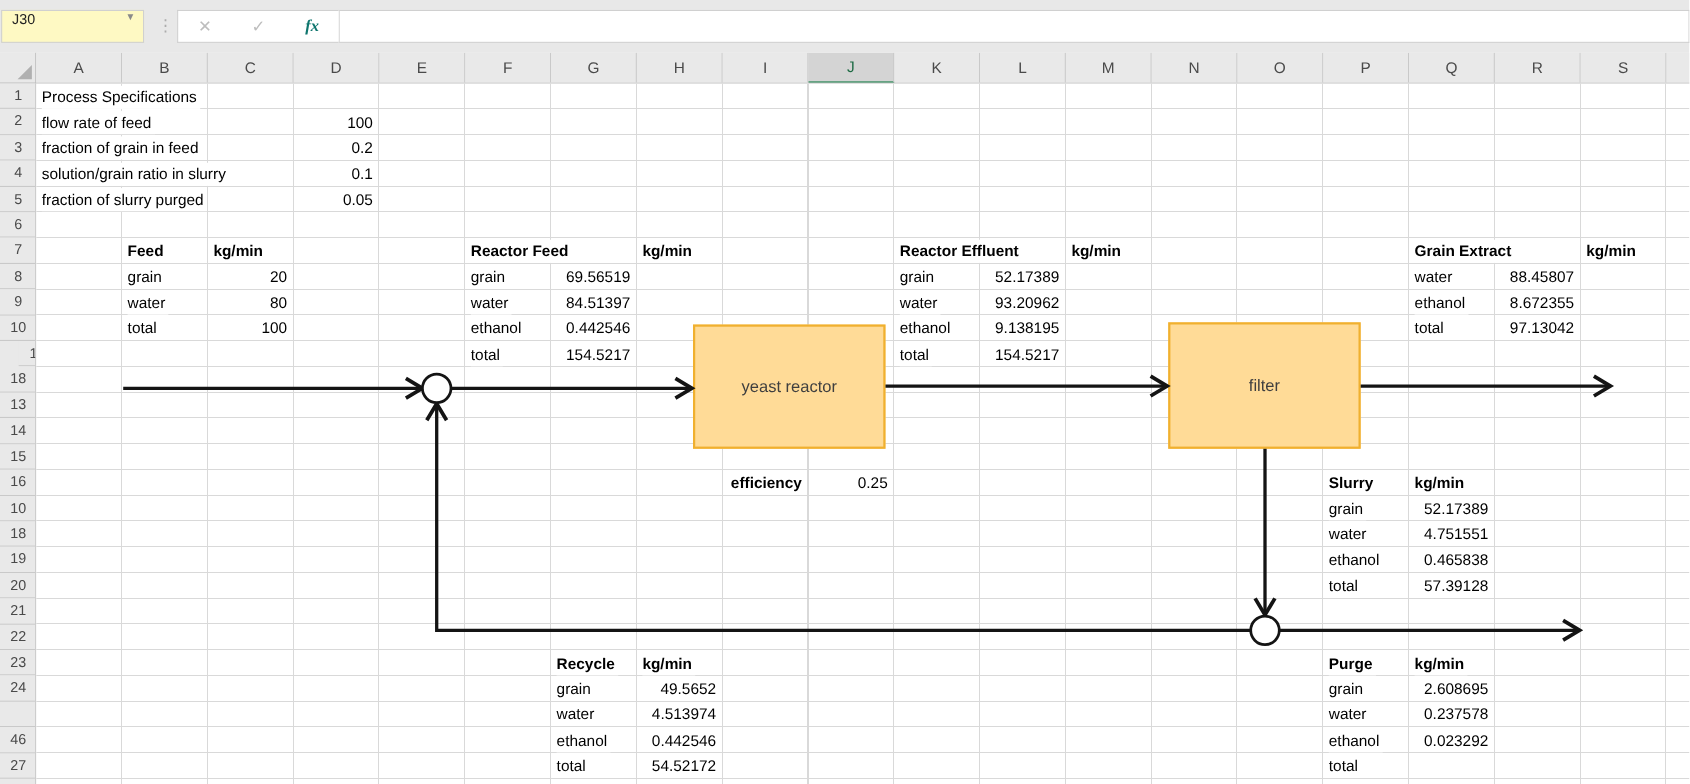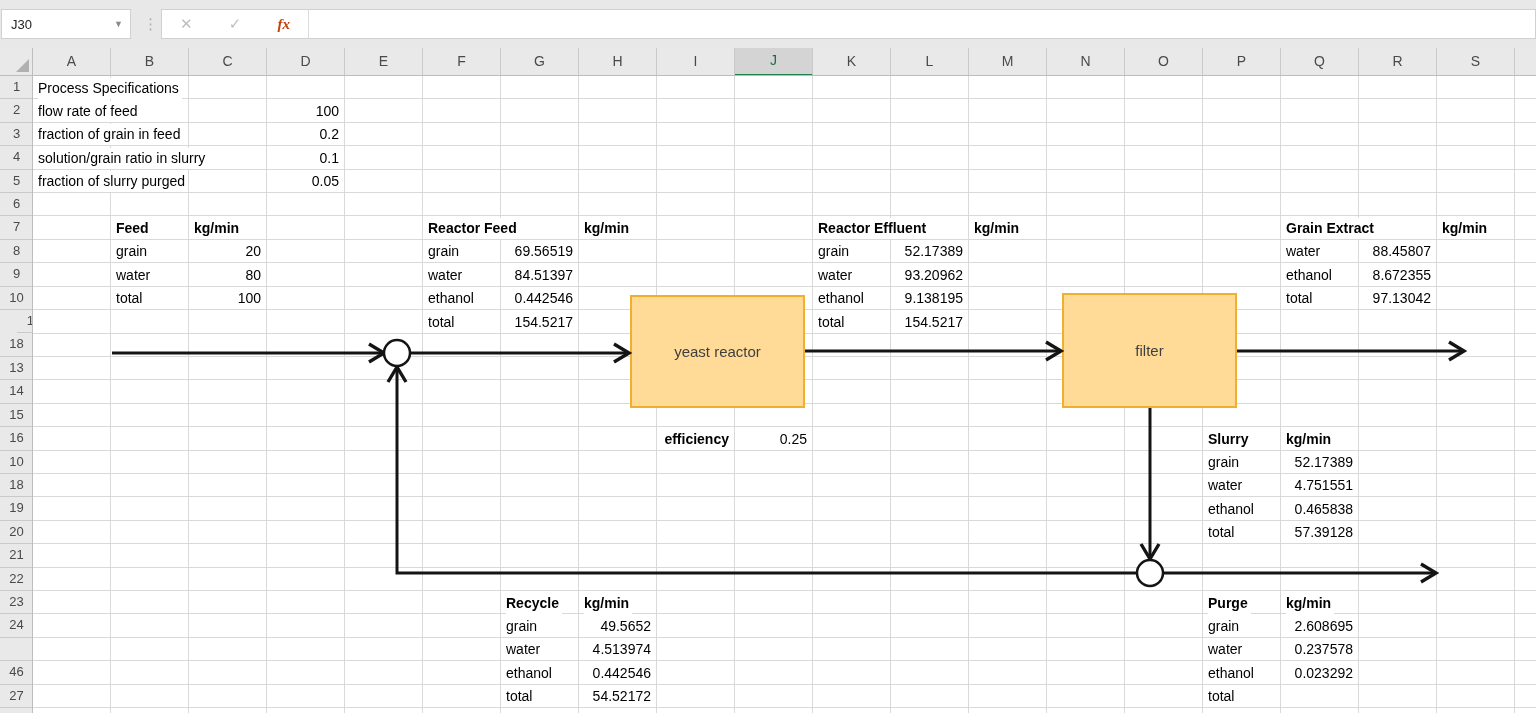--- a/index.html
+++ b/index.html
@@ -2,30 +2,30 @@
 <html><head>
 <meta charset="utf-8">
 <style>
   * { margin:0; padding:0; box-sizing:border-box; }
   html,body { width:1536px; height:713px; overflow:hidden; background:#fff;
     font-family:"Liberation Sans", sans-serif; }
   #stage { position:relative; width:1536px; height:713px; background:#fff; overflow:hidden; }
 
   
   .topbar { position:absolute; left:0; top:0; width:1536px; height:48px; background:#E8E8E8; }
-  .namebox { position:absolute; left:1px; top:9px; width:130px; height:30px; background:#ffffff;
-    border:1px solid #D0D0D0; display:flex; align-items:center; }
+  .namebox { position:absolute; left:1px; top:9px; width:130px; height:30px; background:#fef9c3;
+    border:1px solid #D0D0D0; display:flex; align-items:flex-start; }
   .namebox-text { font-size:13px; color:#222; padding-left:9px; flex:1; }
   .namebox-caret { font-size:9px; color:#8A8A8A; padding-right:7px; }
   .vdots { position:absolute; left:143px; top:10px; width:14px; height:28px; color:#ACACAC;
     font-size:15px; line-height:28px; text-align:center; }
   .fxpanel { position:absolute; left:161px; top:9px; width:147px; height:30px; background:#fff;
     border:1px solid #D0D0D0; border-right:none; display:flex; align-items:center; justify-content:space-around; }
   .tb-x, .tb-check { font-size:15px; color:#BDBDBD; }
-  .tb-fx { font-size:15px; font-style:italic; font-weight:bold; color:#c2410c;
+  .tb-fx { font-size:15px; font-style:italic; font-weight:bold; color:#0f766e;
     font-family:"Liberation Serif", serif; }
   .formulabar { position:absolute; left:308px; top:9px; right:0; height:30px; background:#fff;
     border:1px solid #D0D0D0; border-left:1px solid #DCDCDC; font-size:13px; color:#222;
     line-height:28px; padding-left:6px; }
 
   
   .corner { position:absolute; left:0; top:48px; width:33px; height:28px; background:#E9E9E9;
     border-right:1px solid #BDBDBD; border-bottom:1px solid #BDBDBD; }
   .corner-tri { position:absolute; right:3px; bottom:3px; width:0; height:0;
     border-left:13px solid transparent; border-bottom:13px solid #B0B0B0; }

